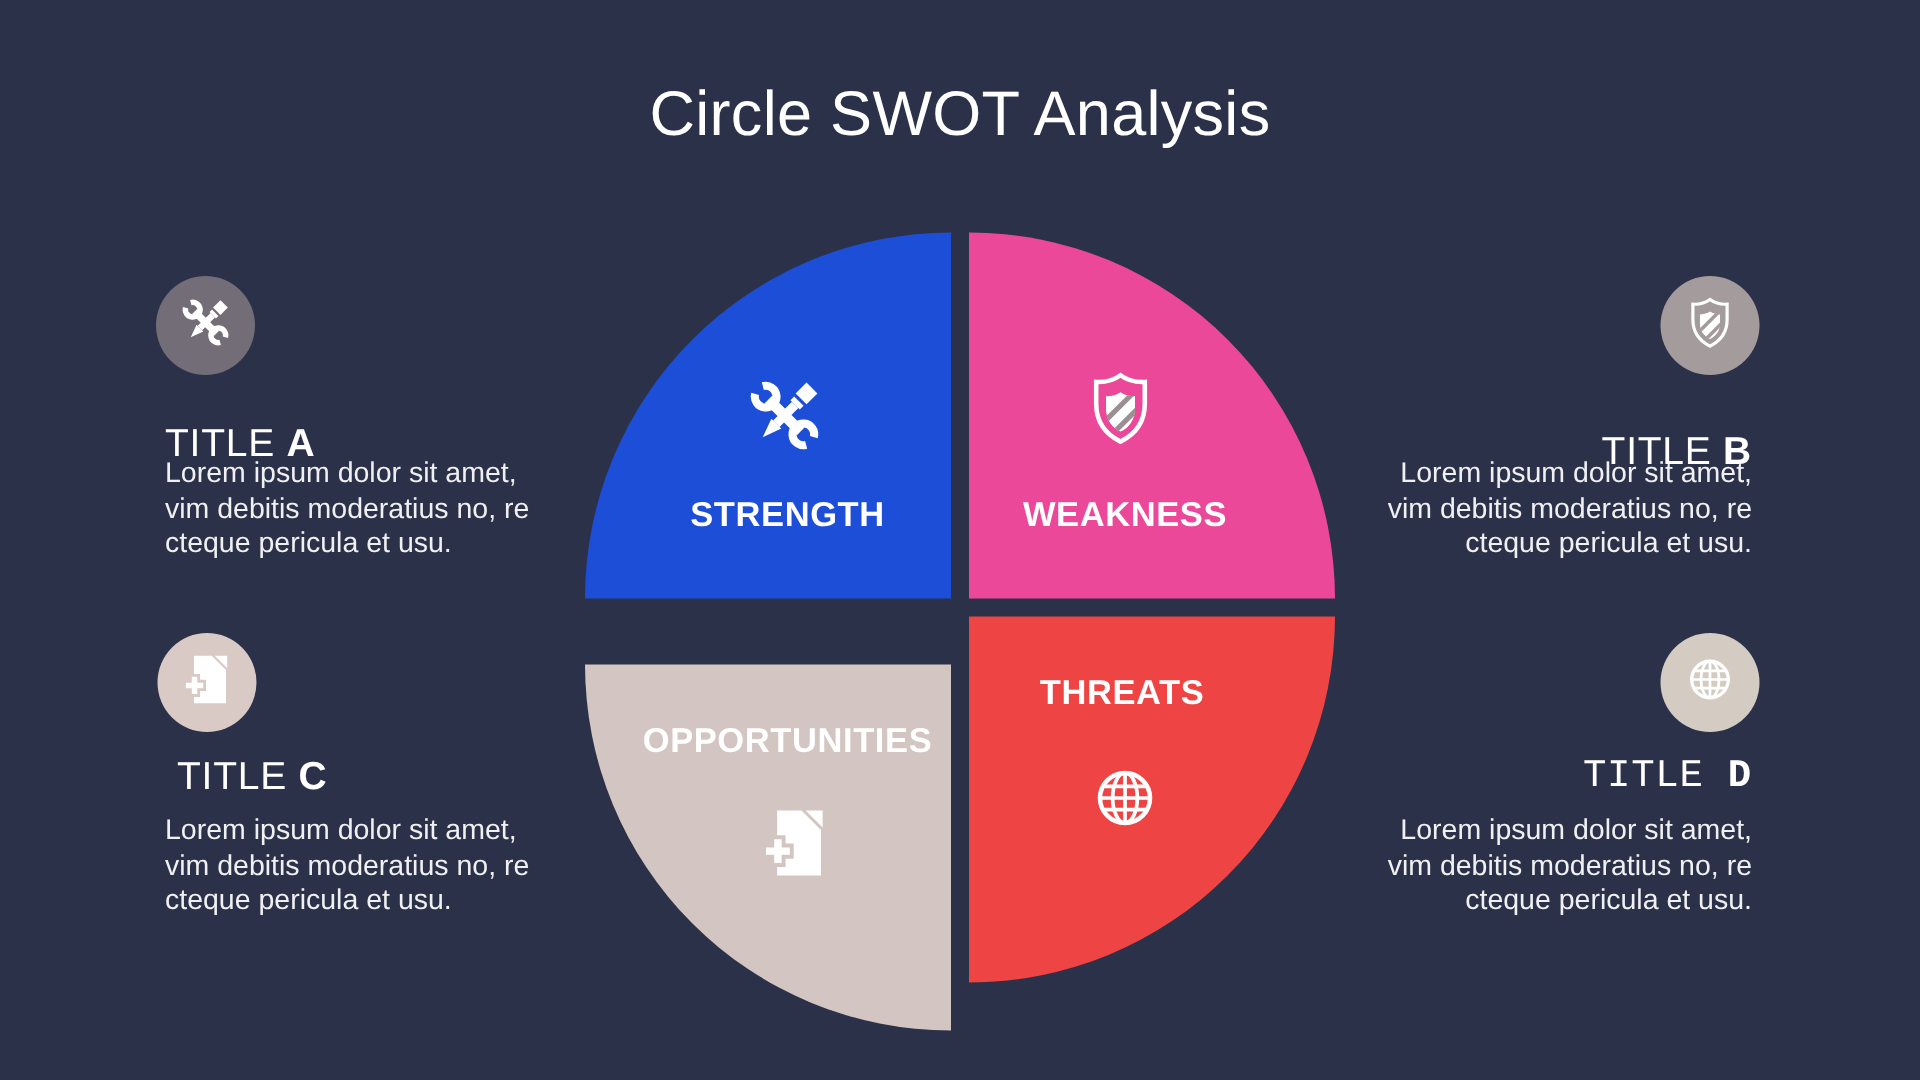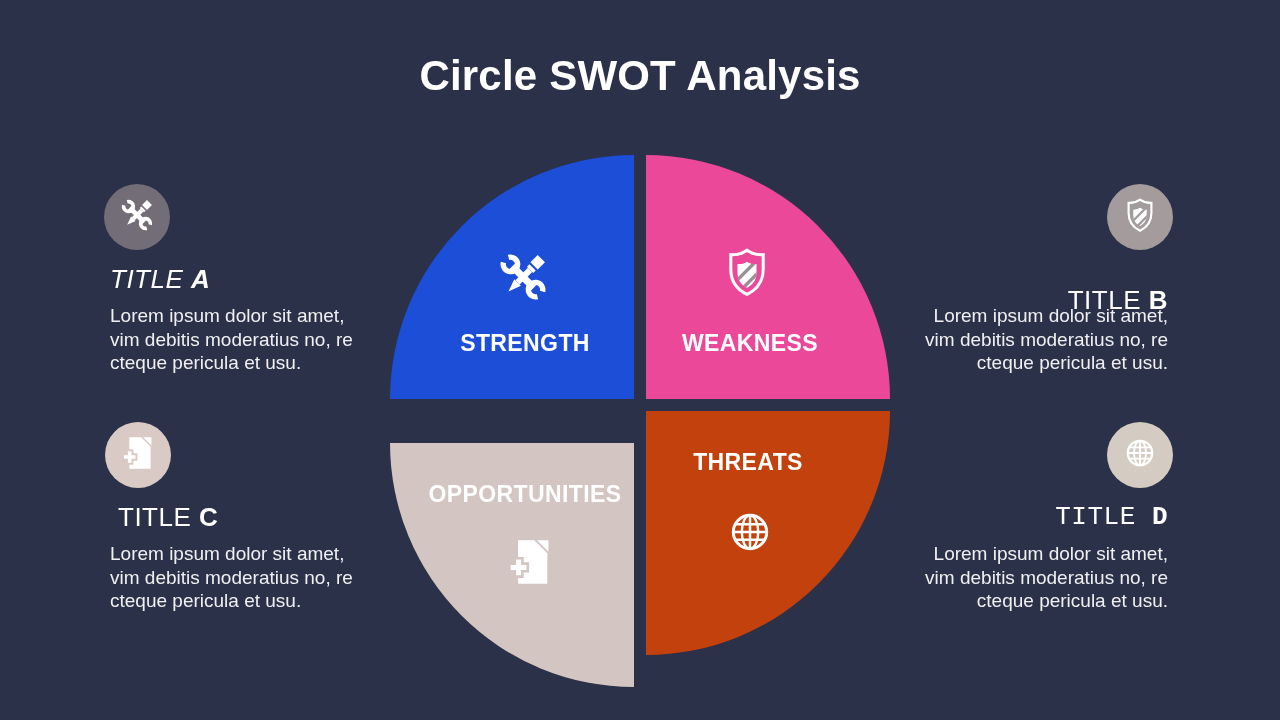--- a/index.html
+++ b/index.html
@@ -5,30 +5,30 @@
   * { margin:0; padding:0; box-sizing:border-box; }
   html,body { width:1280px; height:720px; overflow:hidden; }
   .slide {
     position:relative; width:1280px; height:720px;
     background:#2b3148;
     font-family:"Liberation Sans", sans-serif;
     color:#fff;
   }
   .slide-title {
     position:absolute; top:52px; left:0; right:0;
-    text-align:center; font-size:42px; font-weight:700;
+    text-align:center; font-size:42px; font-weight:400;
     letter-spacing:0.2px; color:#ffffff;
   }
   
   .swot-circle { position:absolute; left:390px; top:155px; width:500px; height:500px; }
   .quadrant { position:absolute; width:244px; height:244px; }
   .q-tl { left:0;   top:0;   background:#1d4ed8; border-radius:244px 0 0 0; }
   .q-tr { left:256px; top:0; background:#ec4899; border-radius:0 244px 0 0; }
   .q-bl { left:0;   top:256px; background:#d3c5c1; border-radius:0 0 0 244px;margin-top:32px; }
-  .q-br { left:256px; top:256px; background:#c2410c; border-radius:0 0 244px 0; }
+  .q-br { left:256px; top:256px; background:#ef4444; border-radius:0 0 244px 0; }
   .q-label {
     position:absolute; transform:translate(-50%,-50%);
     font-size:23px; font-weight:700; letter-spacing:0.4px;
     color:#ffffff; white-space:nowrap;
   }
   .q-icon { position:absolute; transform:translate(-50%,-50%); }
   .q-icon svg { display:block; }
   
   .badge {
     position:absolute; width:66px; height:66px; border-radius:50%;
@@ -42,21 +42,21 @@
     position:absolute; font-size:26px; font-weight:400;
     letter-spacing:0.5px; color:#ffffff; white-space:nowrap; line-height:30px;
   }
   .callout-title b { font-weight:700; }
   .callout-body {
     position:absolute; font-size:19px; line-height:23.7px;
     color:rgba(255,255,255,0.93); white-space:pre-line;
   }
   .al { text-align:left; }
   .ar { text-align:right; }
-  .t-a { left:110px; top:264px;font-style:italic; }
+  .t-a { left:110px; top:280px; }
   .b-a { left:110px; top:304px; }
   .t-b { right:112px; top:264px;margin-top:21px; }
   .b-b { right:112px; top:304px; }
   .t-c { left:118px; top:502px; }
   .b-c { left:110px; top:542px; }
   .t-d { right:112px; top:502px;font-family:Liberation Mono, monospace; }
   .b-d { right:112px; top:542px; }
 </style>
 </head>
 <body>

